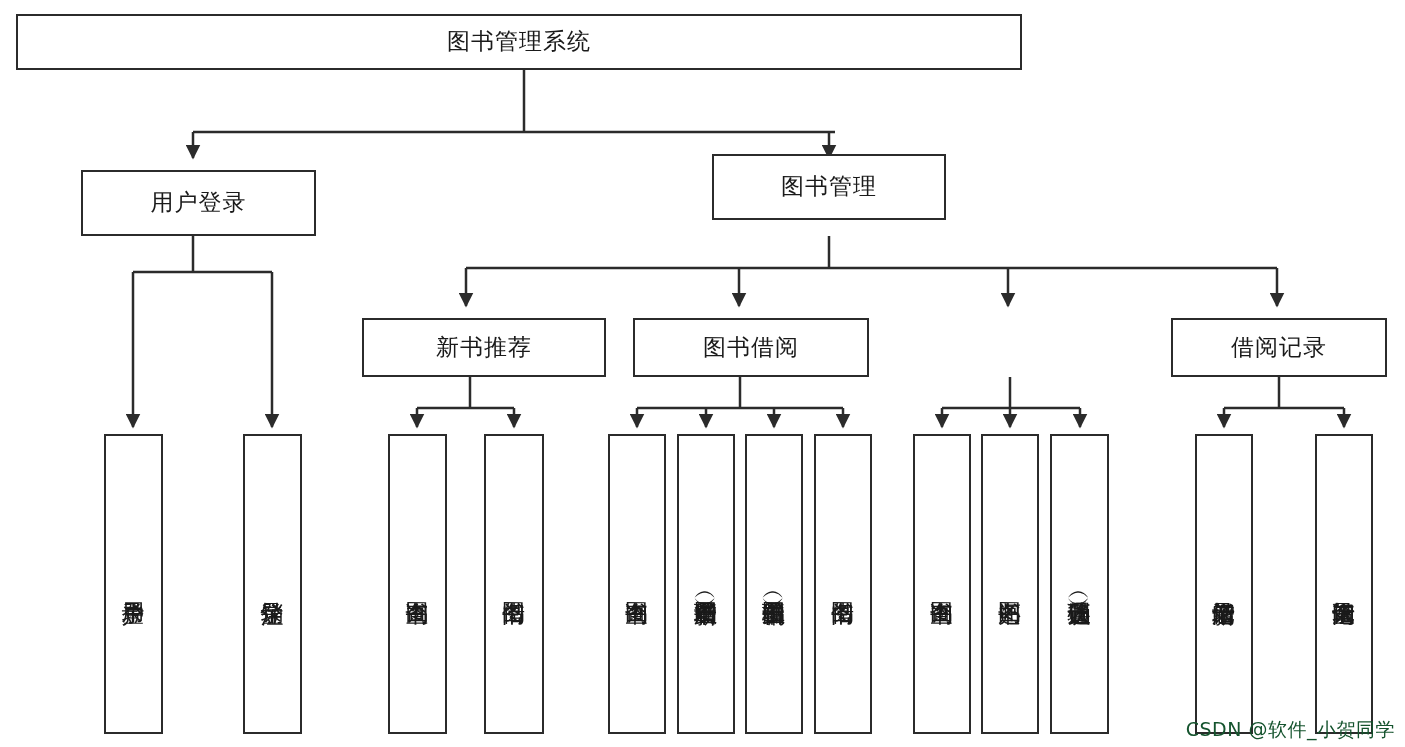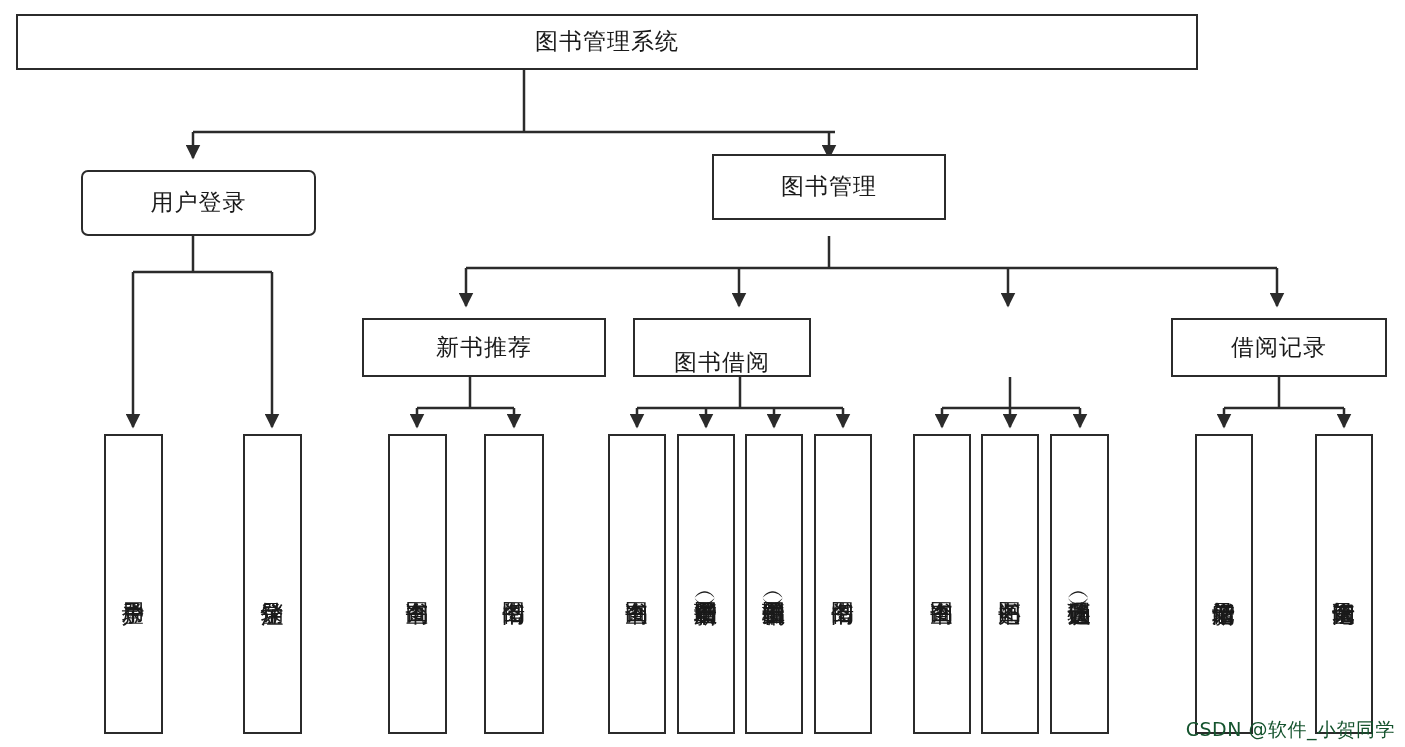--- a/index.html
+++ b/index.html
@@ -114,35 +114,35 @@
       <path d="M 1010 408 L 1010 427" marker-end="url(#arrow)"></path>
       <path d="M 1080 408 L 1080 427" marker-end="url(#arrow)"></path>
 
       <path d="M 1279 377 L 1279 408"></path>
       <path d="M 1224 408 L 1344 408"></path>
       <path d="M 1224 408 L 1224 427" marker-end="url(#arrow)"></path>
       <path d="M 1344 408 L 1344 427" marker-end="url(#arrow)"></path>
     </g>
   </svg>
 
-  <div class="node node-h" style="left:16px; top:14px; width:1182px; height:56px;">
+  <div class="node node-h" style="left:16px; top:14px; width:1006px; height:56px;">
     <span>图书管理系统</span>
   </div>
 
-  <div class="node node-h" style="left:81px; top:170px; width:235px; height:66px;border-radius:7px;">
+  <div class="node node-h" style="left:81px; top:170px; width:235px; height:66px;">
     <span>用户登录</span>
   </div>
   <div class="node node-h" style="left:712px; top:154px; width:234px; height:66px;">
     <span>图书管理</span>
   </div>
 
   <div class="node node-h" style="left:362px; top:318px; width:244px; height:59px;">
     <span>新书推荐</span>
   </div>
-  <div class="node node-h" style="left:633px; top:318px; width:178px; height:59px;align-items:flex-end;">
+  <div class="node node-h" style="left:633px; top:318px; width:236px; height:59px;">
     <span>图书借阅</span>
   </div>
   <div class="node node-h" style="left:1171px; top:318px; width:216px; height:59px;">
     <span>借阅记录</span>
   </div>
 
   <div class="node node-v" style="left:104px; top:434px; width:59px; height:300px;">
     <span class="vlabel">用户登录</span>
   </div>
   <div class="node node-v" style="left:243px; top:434px; width:59px; height:300px;">

